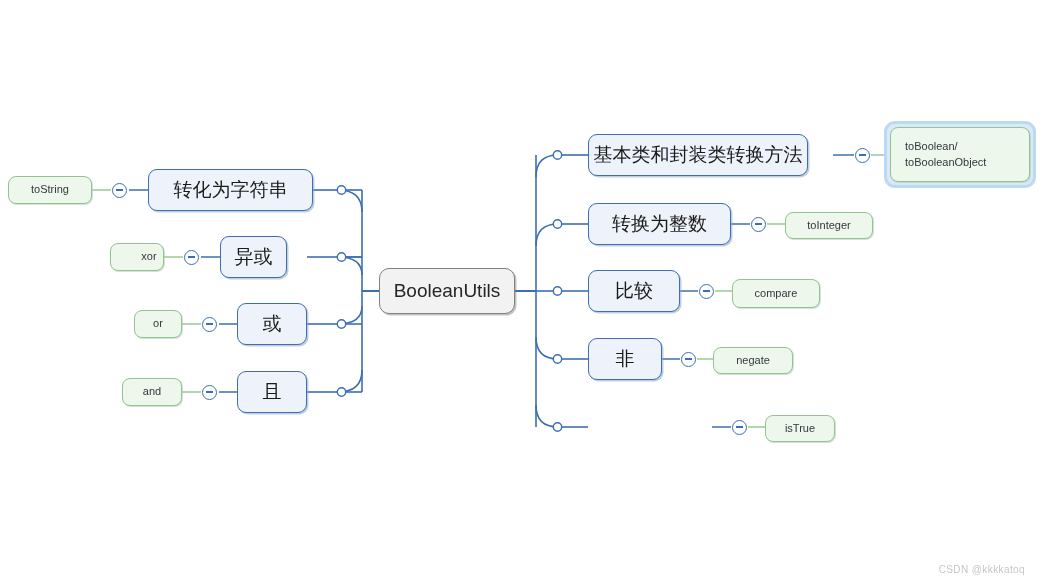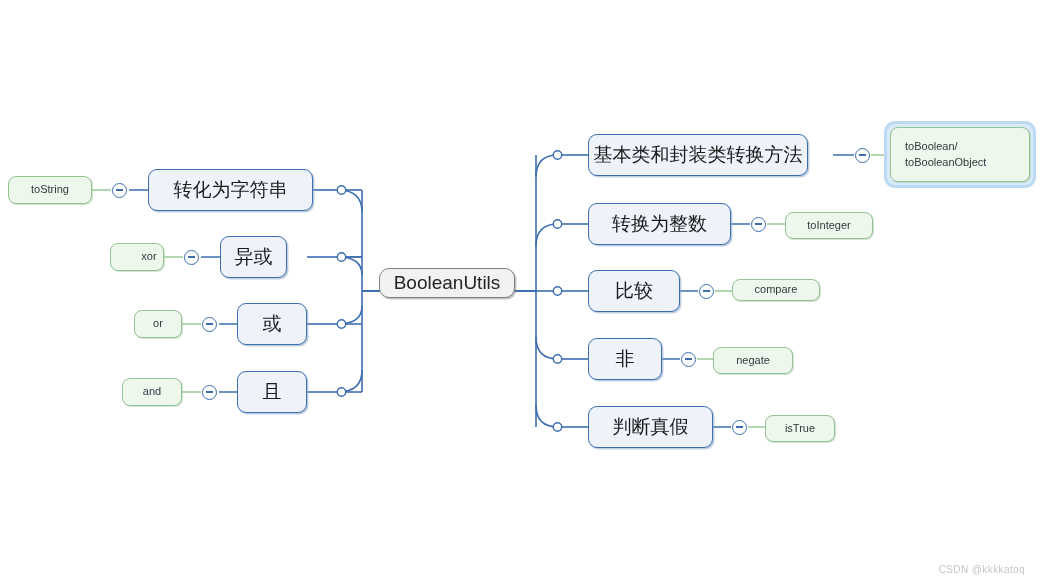--- a/index.html
+++ b/index.html
@@ -208,46 +208,45 @@
   <div class="toggle" style="left:202px; top:384.5px;"></div>
 
   <div class="node node-blue" style="left:148px; top:169px; width:165px; height:42px;">转化为字符串</div>
 
   <div class="node node-blue" style="left:220px; top:236px; width:67px; height:42px;">异或</div>
 
   <div class="node node-blue" style="left:237px; top:303px; width:70px; height:42px;">或</div>
 
   <div class="node node-blue" style="left:237px; top:371px; width:70px; height:42px;">且</div>
 
-  <div class="node node-root" style="left:379px; top:268px; width:136px; height:30px;">BooleanUtils</div>
+  <div class="node node-root" style="left:379px; top:268px; width:136px; height:46px;">BooleanUtils</div>
 
   <div class="node node-blue" style="left:588px; top:134px; width:220px; height:42px;">基本类和封装类转换方法</div>
 
   <div class="node node-blue" style="left:588px; top:203px; width:143px; height:42px;">转换为整数</div>
 
   <div class="node node-blue" style="left:588px; top:270px; width:92px; height:42px;">比较</div>
 
   <div class="node node-blue" style="left:588px; top:338px; width:74px; height:42px;">非</div>
 
-  <div class="node node-blue" style="left:588px; top:406px; width:125px; height:42px;">判断真假</div>
 
   <div class="toggle" style="left:855px; top:147.5px;"></div>
   <div class="toggle" style="left:751px; top:216.5px;"></div>
   <div class="toggle" style="left:699px; top:283.5px;"></div>
   <div class="toggle" style="left:681px; top:351.5px;"></div>
   <div class="toggle" style="left:732px; top:419.5px;"></div>
 
   <div class="selection-halo" style="left:884px; top:121px; width:152px; height:67px;"></div>
 
   <div class="node node-green multiline" style="left:890px; top:127px; width:140px; height:55px;">toBoolean/
 toBooleanObject</div>
 
   <div class="node node-green" style="left:785px; top:212px; width:88px; height:27px;">toInteger</div>
 
-  <div class="node node-green" style="left:732px; top:279px; width:88px; height:22px;text-align:center;">compare</div>
+  <div class="node node-green" style="left:732px; top:279px; width:88px; height:29px;text-align:center;">compare</div>
 
   <div class="node node-green" style="left:713px; top:347px; width:80px; height:27px;">negate</div>
 
   <div class="node node-green" style="left:765px; top:415px; width:70px; height:27px;">isTrue</div>
 
   <div id="watermark">CSDN @kkkkatoq</div>
 
 </div>
 
 </body></html>

